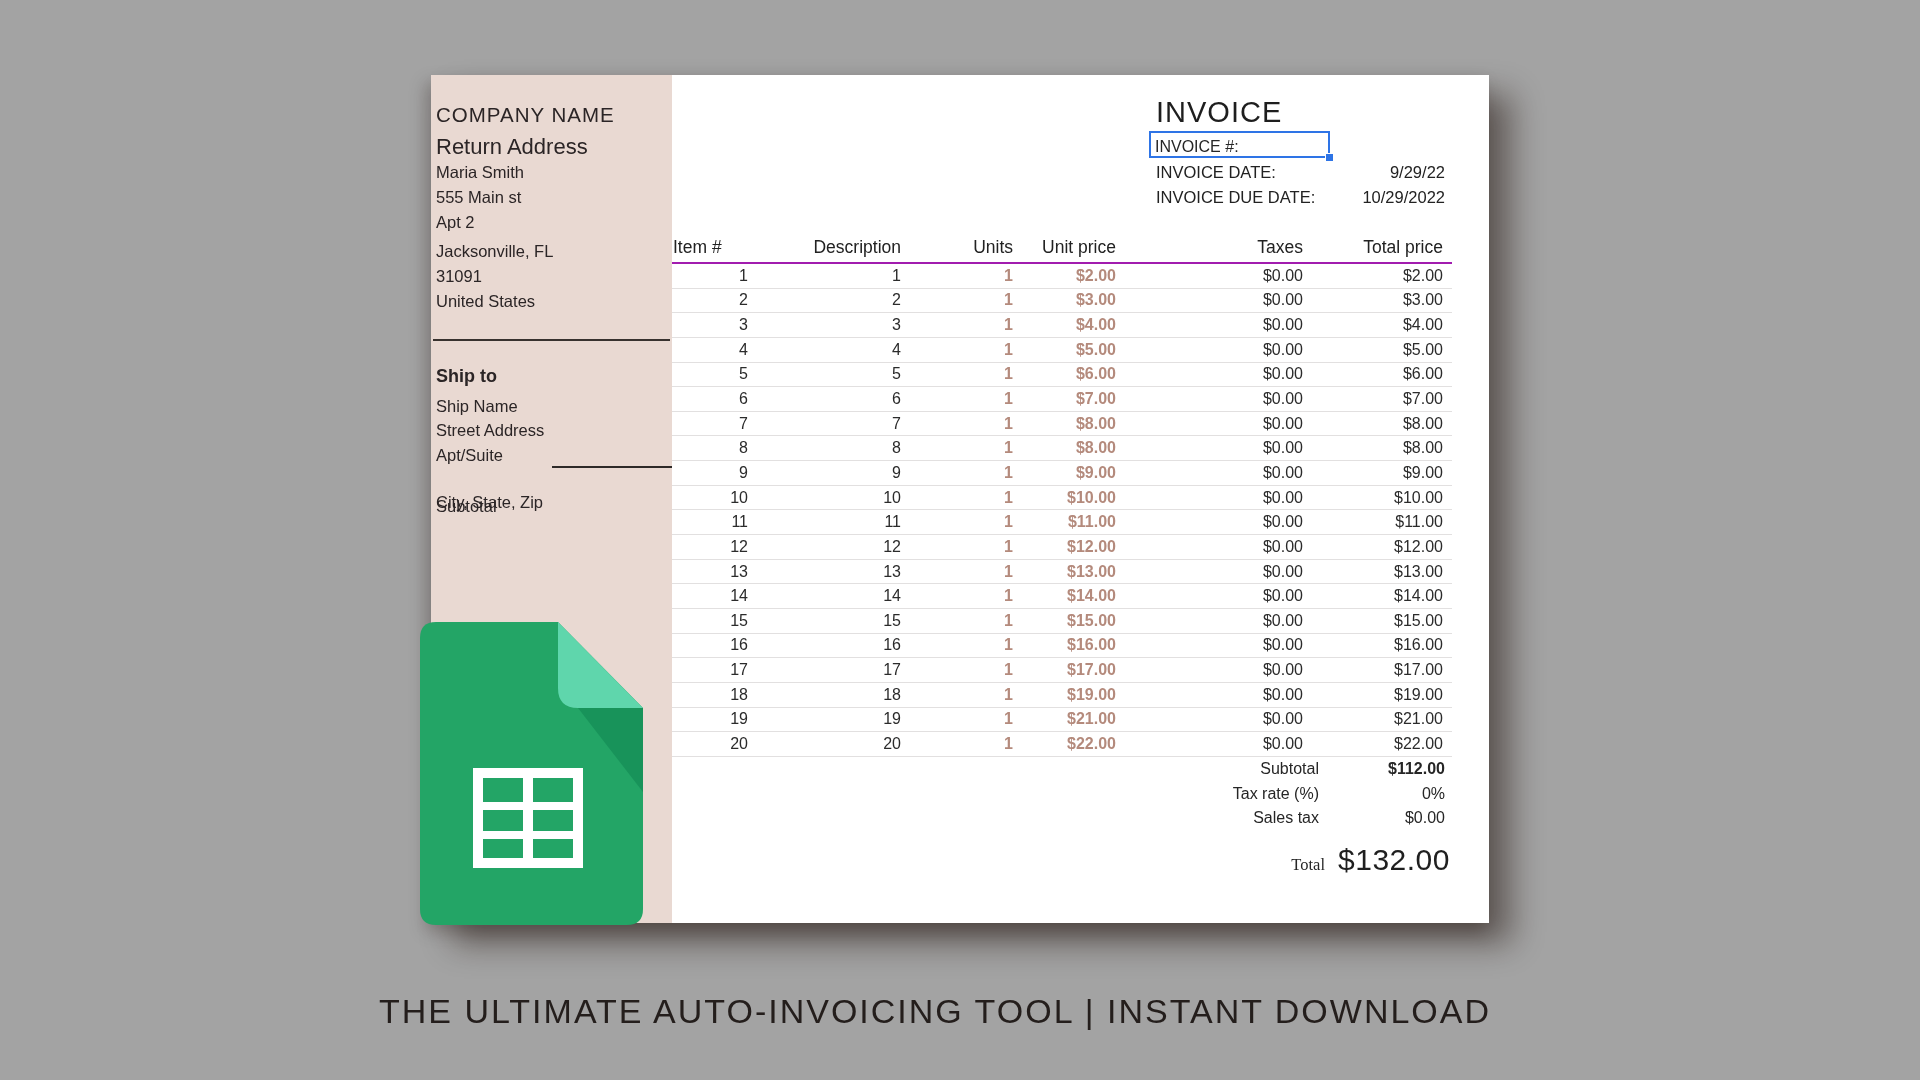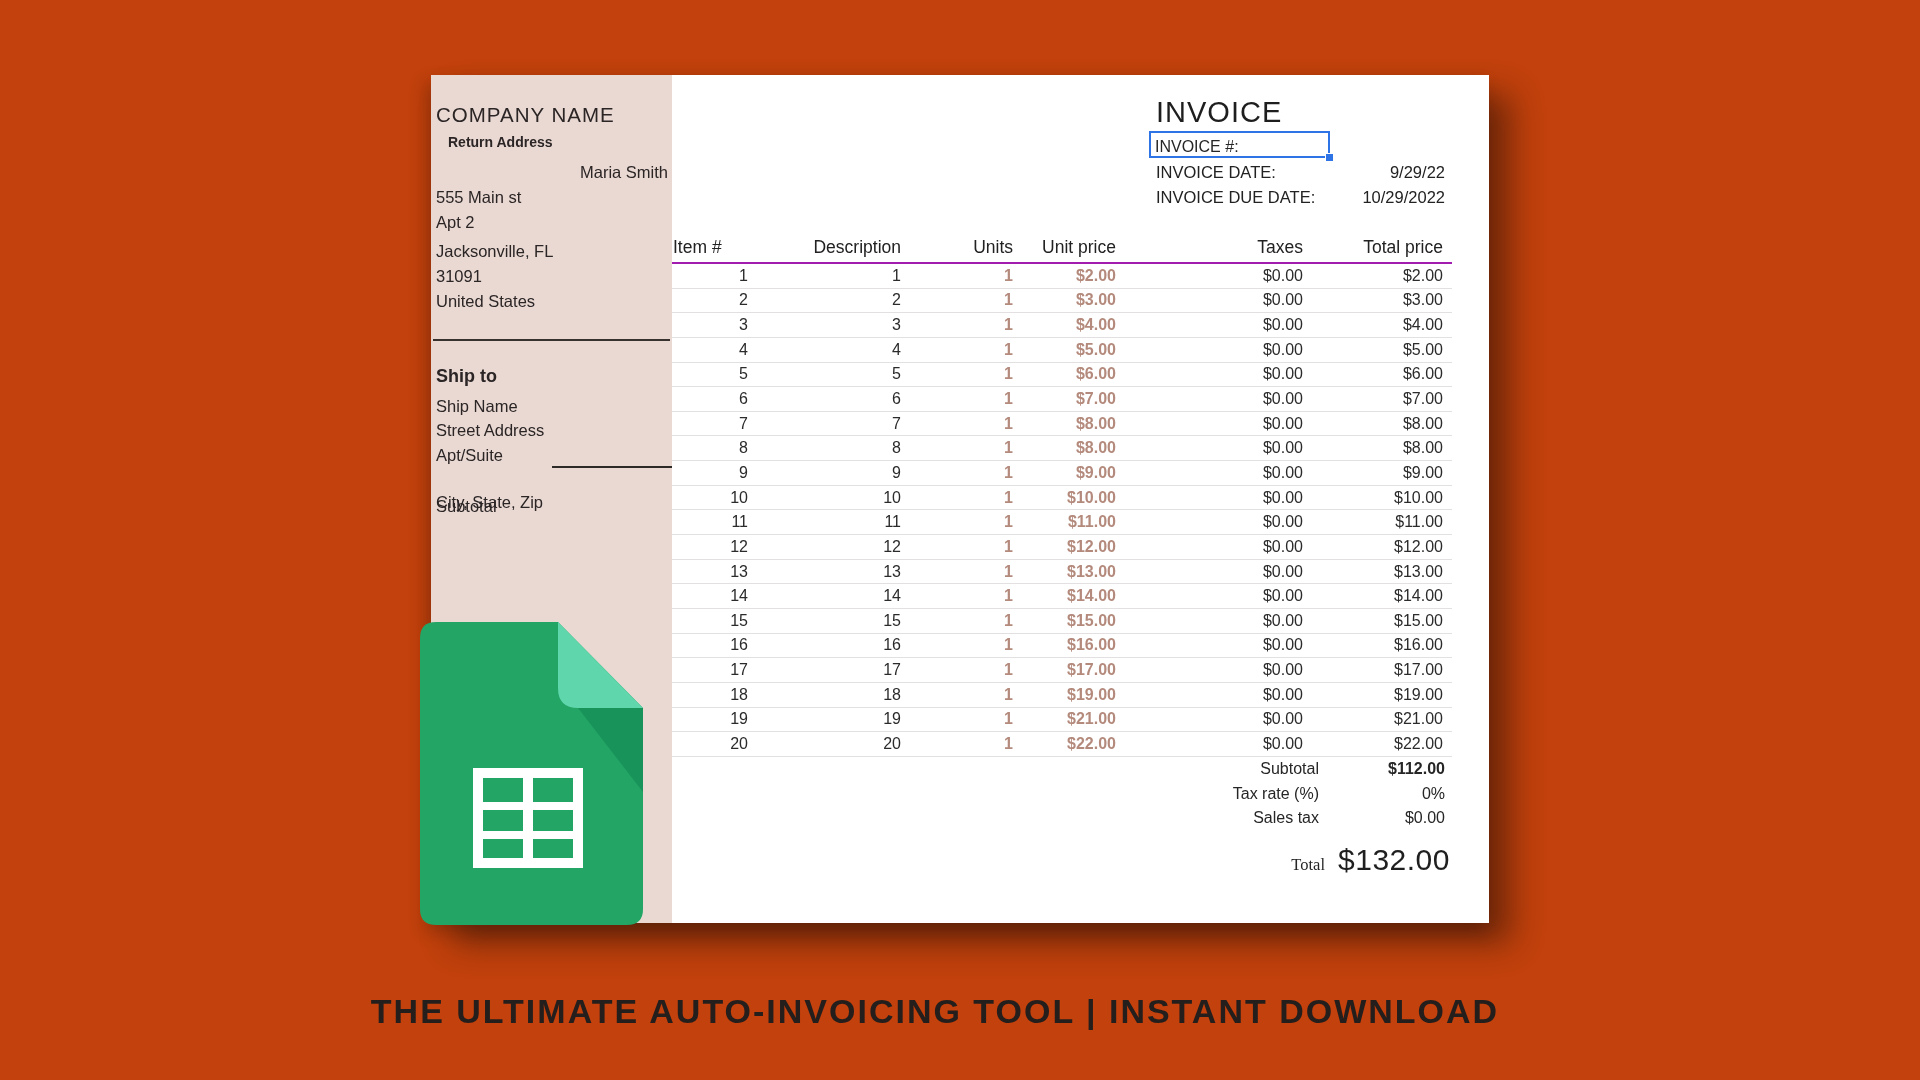--- a/index.html
+++ b/index.html
@@ -1,33 +1,33 @@
 <!DOCTYPE html>
 <html><head>
 <meta charset="utf-8">
 <style>
   * { margin:0; padding:0; box-sizing:border-box; }
   html,body { width:1920px; height:1080px; overflow:hidden; }
   body { font-family:"Liberation Sans","DejaVu Sans",sans-serif; }
-  .stage { position:relative; width:1920px; height:1080px; background:#c2410c; }
+  .stage { position:relative; width:1920px; height:1080px; background:#a3a3a3; }
 
   
   .sheet {
     position:absolute; left:431px; top:75px; width:1058px; height:848px;
     background:#ffffff;
     box-shadow:22px 20px 30px rgba(28,12,6,0.48), -5px 8px 16px rgba(28,12,6,0.25);
   }
 
   
   .sidebar { position:absolute; left:0; top:0; width:241px; height:848px; background:#e9d9d2; }
   .sidebar > div { position:absolute; left:5px; right:4px; color:#2b2526; }
   .company   { top:28px;  font-size:20.5px; letter-spacing:1px; font-weight:500; color:#282123; }
-  .raddr     { top:59px;  font-size:14px; font-weight:700; color:#231d1e;margin-left:12px; }
+  .raddr     { top:59px;  font-size:22px; font-weight:400; color:#231d1e; }
   .sline     { font-size:16.5px; }
-  .s0 { top:88px;text-align:right; }  .s1 { top:113px; } .s2 { top:138px; }
+  .s0 { top:88px; }  .s1 { top:113px; } .s2 { top:138px; }
   .s3 { top:167px; } .s4 { top:192px; } .s5 { top:217px; }
   .divider1  { top:264px; left:2px !important; width:237px; height:2px; background:#38322f; }
   .shipto    { top:291px; font-size:18px; font-weight:700; color:#231d1e; }
   .t0 { top:322px; } .t1 { top:346px; } .t2 { top:371px; }
   .t3 { top:418px; } .t4 { top:422px; }
   .divider2  { top:391px; left:121px !important; width:120px; height:2px; background:#2e2a28; }
 
   
   .inv-title { position:absolute; left:725px; top:21px; font-size:29px; font-weight:500;
                letter-spacing:1px; color:#1e1e1e; }
@@ -61,21 +61,21 @@
   .total-row { display:flex; justify-content:flex-end; align-items:baseline; margin-top:12px; }
   .total-label { font-size:16.5px; color:#262626;font-family:Liberation Serif, serif; }
   .total-value { width:127px; text-align:right; padding-right:2px;
                  font-size:30px; font-weight:500; letter-spacing:0.5px; color:#1f1f1f; }
 
   
   .logo { position:absolute; left:420px; top:622px; width:223px; height:303px; }
 
   
   .caption { position:absolute; left:0; top:992px; width:1870px; text-align:center;
-             font-size:34px; letter-spacing:2px; font-weight:700; color:#241e1c; }
+             font-size:34px; letter-spacing:2px; font-weight:400; color:#241e1c; }
 </style>
 </head>
 <body>
 
 <div class="stage">
 
   <div class="sheet">
 
     <div class="sidebar">
       <div class="company">COMPANY NAME</div>

